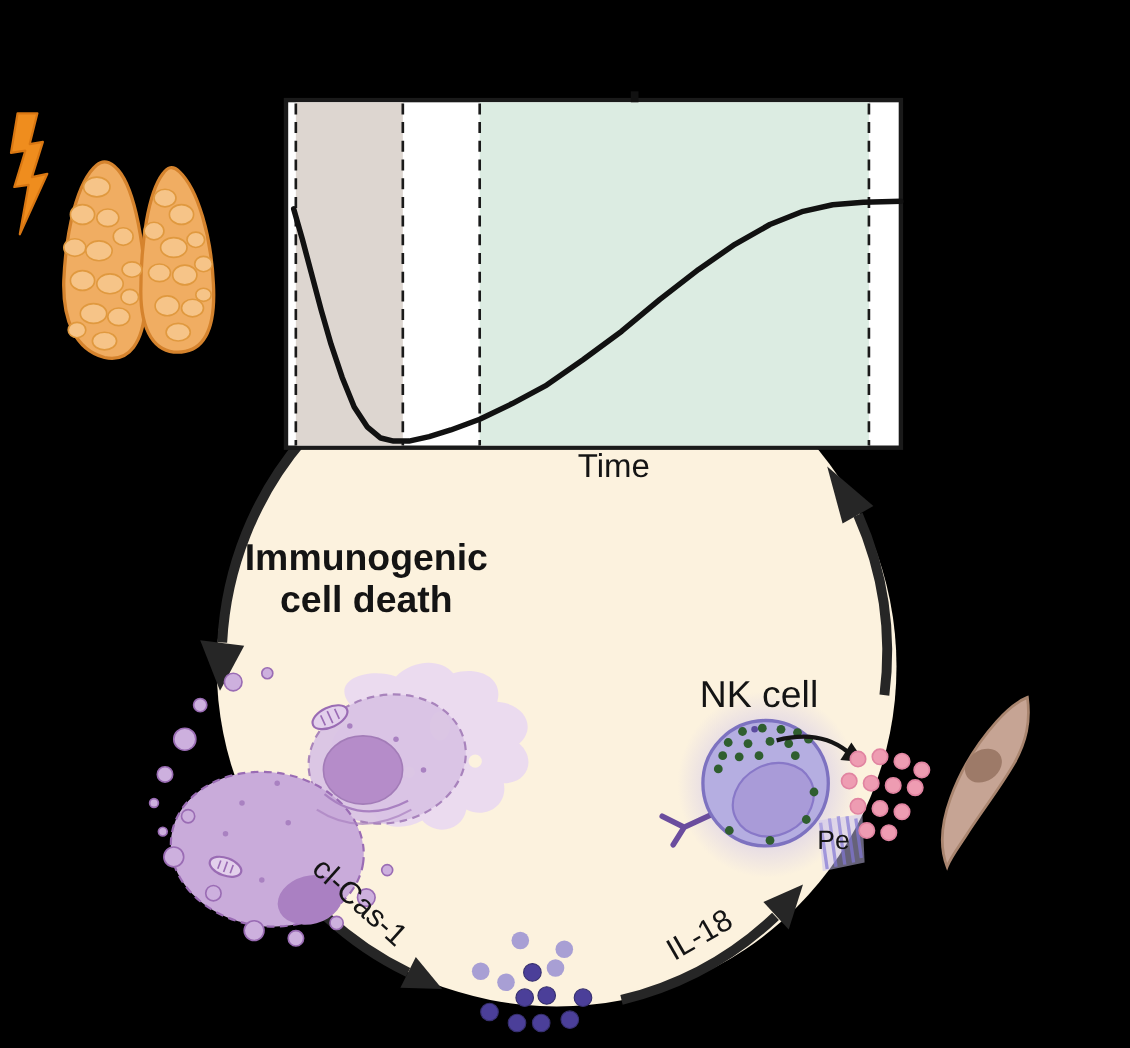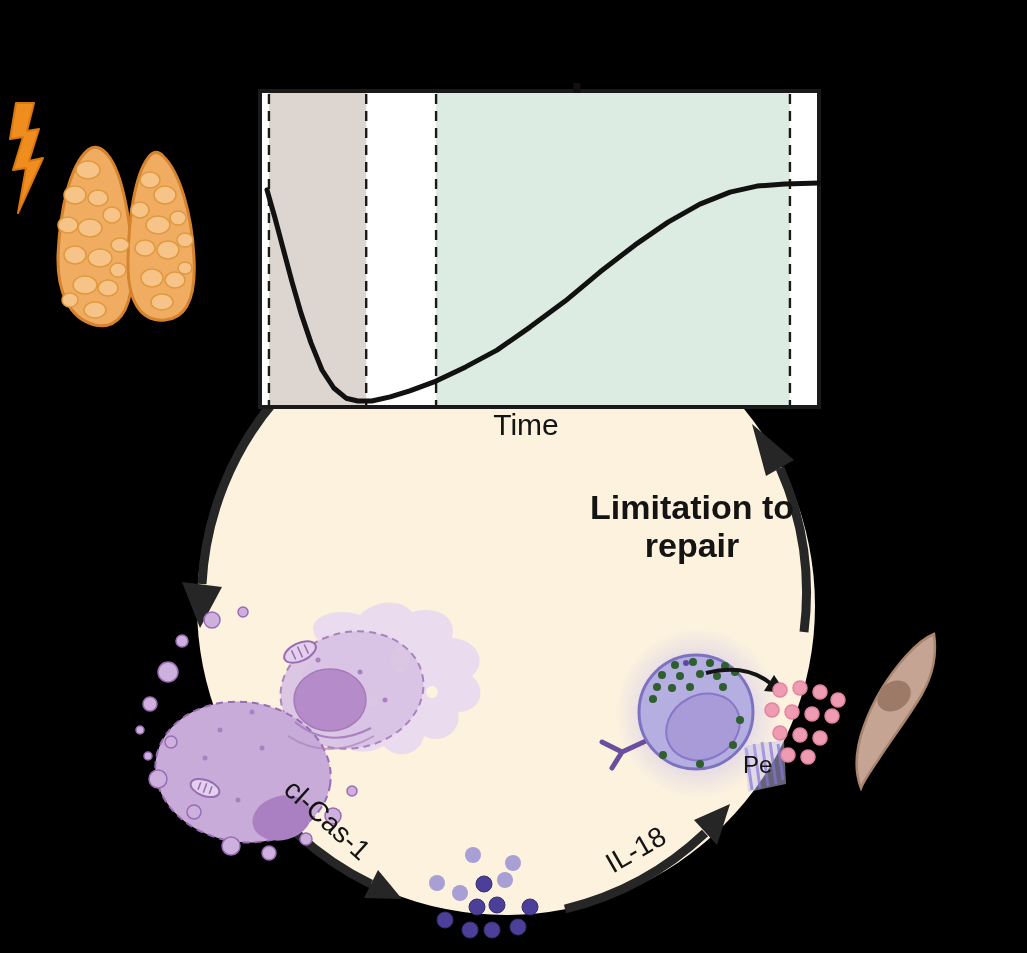--- a/index.html
+++ b/index.html
@@ -2,21 +2,21 @@
 <html><head>
 <meta charset="utf-8">
 <style>
   html,body{margin:0;padding:0;background:#000;}
   #stage{position:relative;width:1027px;height:953px;background:#000;overflow:hidden;
          font-family:"Liberation Sans",sans-serif;}
   #stage svg{position:absolute;left:0;top:0;}
   .txt{position:absolute;color:#141414;white-space:pre;}
   .lbl-big{font-size:34px;font-weight:bold;line-height:38px;text-align:center;
            transform:translate(-50%,-50%);}
-  .lbl-time{font-size:30px;transform:translate(-50%,-50%);}
+  .lbl-time{font-size:30px;transform:translate(-50%,-50%);margin-left:32px;}
   .lbl-nk{font-size:34px;transform:translate(-50%,-50%);}
   .lbl-rot{font-size:28px;transform:translate(-50%,-50%) rotate(var(--rot));}
   .lbl-pe{font-size:24px;}
 </style>
 </head>
 <body>
 
 <div id="stage">
 
   <svg width="1027" height="953" viewBox="0 0 1027 953">
@@ -221,22 +221,23 @@
 
     <g>
       <path d="M 934 634 C 937 656 933 674 922 694 C 908 718 892 738 878 760 C 870 772 864 780 861 788
                C 854 770 856 748 864 726 C 874 698 890 674 906 656 C 916 645 924 638 934 634 Z" fill="#c6a494" stroke="#a9856f" stroke-width="2.5"></path>
       <ellipse cx="894" cy="696" rx="18" ry="14" fill="#9d7a68" transform="rotate(-35 894 696)"></ellipse>
     </g>
   </svg>
 
   <div class="txt lbl-time" style="left:526px; top:425px;">Time</div>
 
-
-  <div class="txt lbl-big" style="left:692px; top:526px;"><span>Limitation to</span><br><span>repair</span></div>
-
+  <div class="txt lbl-big" style="left:333px; top:526px;"><span>Immunogenic</span><br><span>cell death</span></div>
+
+
+  <div class="txt lbl-nk" style="left:690px; top:632px;">NK cell</div>
 
   <div class="txt lbl-rot" style="left:327px; top:820px; --rot:42deg;">cl-Cas-1</div>
 
   <div class="txt lbl-rot" style="left:636px; top:850px; --rot:-30deg;">IL-18</div>
 
   <div class="txt lbl-pe" style="left:743px; top:751px;">Pe</div>
 </div>
 
 </body></html>

